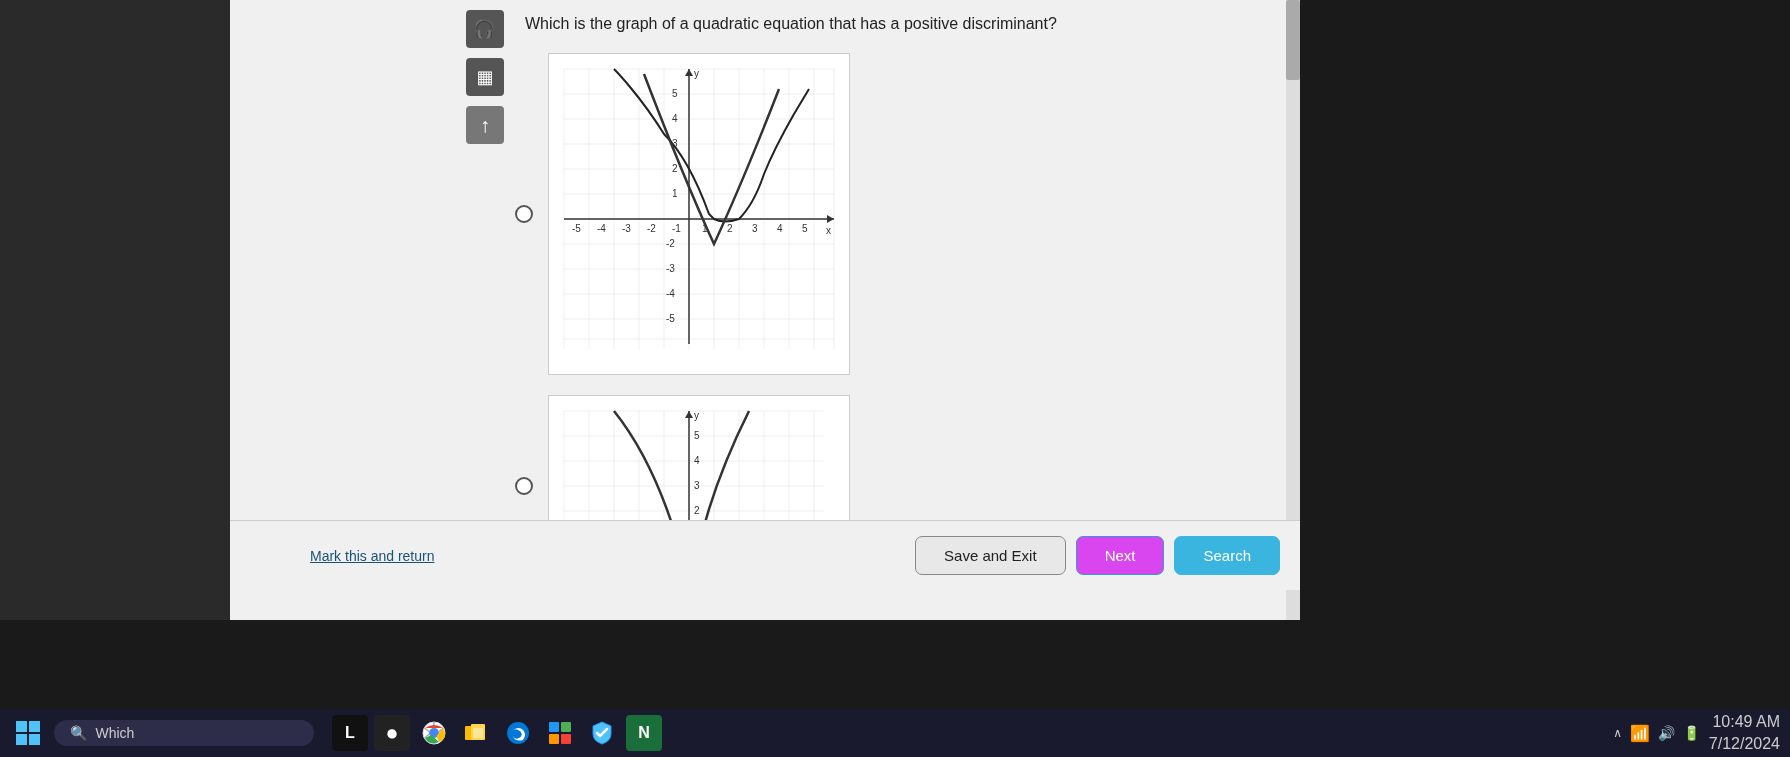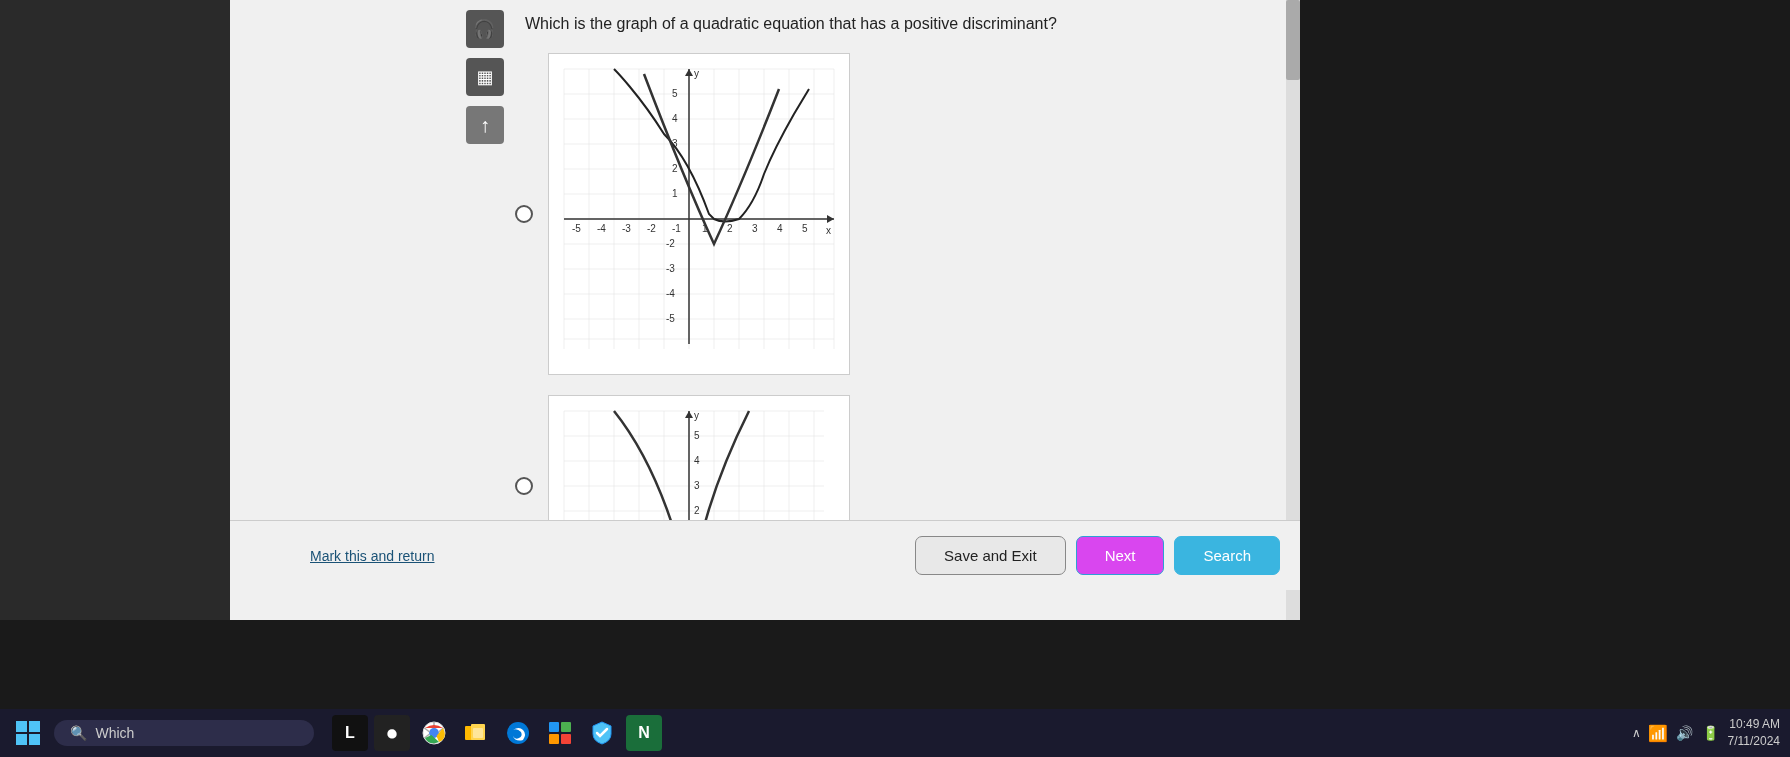--- a/index.html
+++ b/index.html
@@ -273,21 +273,21 @@
 
     .system-icons {
       display: flex;
       align-items: center;
       gap: 8px;
     }
 
     .clock-area {
       text-align: right;
       color: #ccc;
-      font-size: 12px;
+      font-size: 16px;
       line-height: 1.4;
     }
 
     .graph-grid-line {
       stroke: #ddd;
       stroke-width: 0.5;
     }
 
     .graph-axis {
       stroke: #333;
@@ -528,16 +528,16 @@
 
   <div class="taskbar-right">
     <div class="system-icons">
       <span style="font-size:12px; color:#ccc;">∧</span>
       <span style="font-size:16px;">📶</span>
       <span style="font-size:14px;">🔊</span>
       <span style="font-size:14px;">🔋</span>
     </div>
     <div class="clock-area">
       <div>10:49 AM</div>
-      <div>7/11/2024</div>
+      <div>7/12/2024</div>
     </div>
   </div>
 </div>
 
 </body></html>

